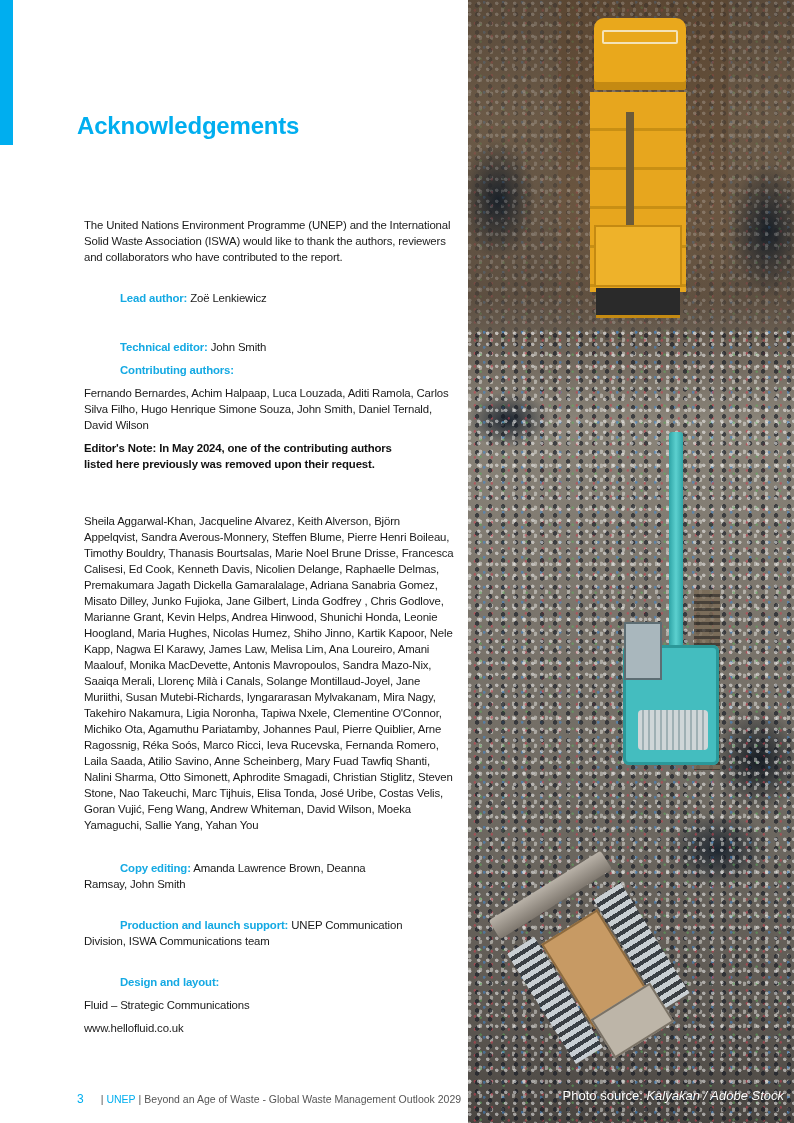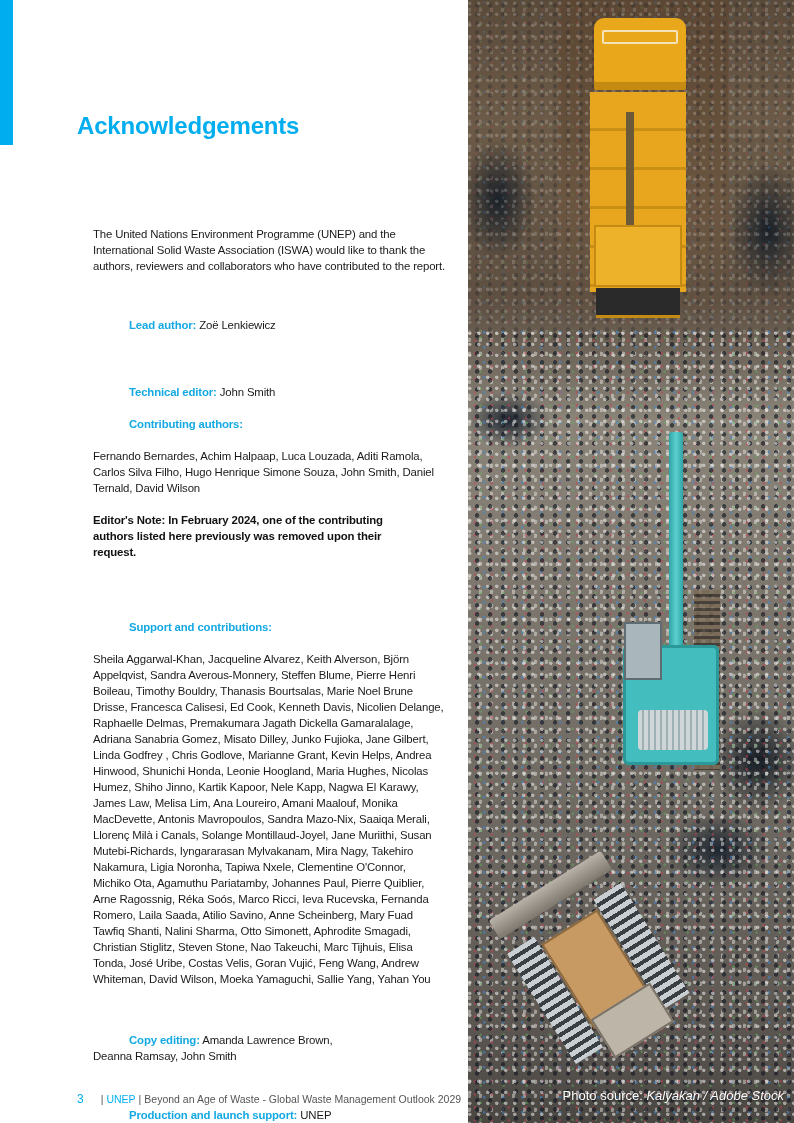--- a/index.html
+++ b/index.html
@@ -4,21 +4,21 @@
 <style>
   * { box-sizing: border-box; margin: 0; padding: 0; }
   html, body { width: 794px; height: 1123px; background: #ffffff; overflow: hidden; }
   body { position: relative; font-family: "Liberation Sans", "DejaVu Sans", sans-serif; color: #1a1a1a; }
 
   .accent-bar { position: absolute; left: 0; top: 0; width: 13px; height: 145px; background: #00AEEF; }
 
   .title { position: absolute; left: 77px; top: 112px; font-size: 24px; font-weight: bold; color: #00AEEF; letter-spacing: -0.2px; }
 
   .col { position: absolute; left: 77px; top: 210px; width: 385px; font-size: 11.4px; line-height: 16px; letter-spacing: -0.15px; }
-  .col p { margin: 16px; }
+  .col p { margin: 7px; }
   .lbl { color: #14A9E3; font-weight: bold; padding-left: 36px; }
   .note { font-weight: bold; color: #111; }
   .gap-s { height: 11px; }
   .gap-m { height: 19px; }
   .gap-l { height: 12px; }
 
   .footer { position: absolute; left: 77px; top: 1092px; font-size: 10.5px; color: #555; display: flex; align-items: baseline; white-space: nowrap; }
   .footer .pg { color: #00AEEF; font-size: 12px; margin-right: 14px; }
   .footer .unep { color: #00AEEF; }
   .footer .sep { color: #555; margin: 0 3px; }
@@ -86,26 +86,25 @@
     <span>Zoë Lenkiewicz</span>
   </p>
   <div class="gap-m"></div>
 
   <p>
     <span class="lbl">Technical editor:</span>
     <span>John Smith</span>
   </p>
   <p class="lbl">Contributing authors:</p>
   <p>Fernando Bernardes, Achim Halpaap, Luca Louzada, Aditi Ramola, Carlos Silva Filho, Hugo Henrique Simone Souza, John Smith, Daniel Ternald, David Wilson</p>
-  <p class="note" style="padding-right:55px;">Editor's Note: In February 2024, one of the contributing authors listed here previously was removed upon their request.</p>
+  <p class="note" style="padding-right:55px;">Editor's Note: In May 2024, one of the contributing authors listed here previously was removed upon their request.</p>
   <div class="gap-s" style="height:15px"></div>
 
   <div class="gap-l"></div>
 
-  <p class="lbl">Support and contributions:</p>
   <p>Sheila Aggarwal-Khan, Jacqueline Alvarez, Keith Alverson, Björn Appelqvist, Sandra Averous-Monnery, Steffen Blume, Pierre Henri Boileau, Timothy Bouldry, Thanasis Bourtsalas, Marie Noel Brune Drisse, Francesca Calisesi, Ed Cook, Kenneth Davis, Nicolien Delange, Raphaelle Delmas, Premakumara Jagath Dickella Gamaralalage, Adriana Sanabria Gomez, Misato Dilley, Junko Fujioka, Jane Gilbert, Linda Godfrey , Chris Godlove, Marianne Grant, Kevin Helps, Andrea Hinwood, Shunichi Honda, Leonie Hoogland, Maria Hughes, Nicolas Humez, Shiho Jinno, Kartik Kapoor, Nele Kapp, Nagwa El Karawy, James Law, Melisa Lim, Ana Loureiro, Amani Maalouf, Monika MacDevette, Antonis Mavropoulos, Sandra Mazo-Nix, Saaiqa Merali, Llorenç Milà i Canals, Solange Montillaud-Joyel, Jane Muriithi, Susan Mutebi-Richards, Iyngararasan Mylvakanam, Mira Nagy, Takehiro Nakamura, Ligia Noronha, Tapiwa Nxele, Clementine O'Connor, Michiko Ota, Agamuthu Pariatamby, Johannes Paul, Pierre Quiblier, Arne Ragossnig, Réka Soós, Marco Ricci, Ieva Rucevska, Fernanda Romero, Laila Saada, Atilio Savino, Anne Scheinberg, Mary Fuad Tawfiq Shanti,  Nalini Sharma, Otto Simonett, Aphrodite Smagadi, Christian Stiglitz, Steven Stone, Nao Takeuchi, Marc Tijhuis, Elisa Tonda, José Uribe, Costas Velis, Goran Vujić, Feng Wang, Andrew Whiteman, David Wilson, Moeka Yamaguchi, Sallie Yang, Yahan You</p>
   <div class="gap-s" style="height:13px"></div>
 
   <p style="padding-right:80px;">
     <span class="lbl">Copy editing:</span>
     <span>Amanda Lawrence Brown, Deanna Ramsay, John Smith</span>
   </p>
   <div class="gap-s"></div>
 
   <p style="padding-right:50px;">

